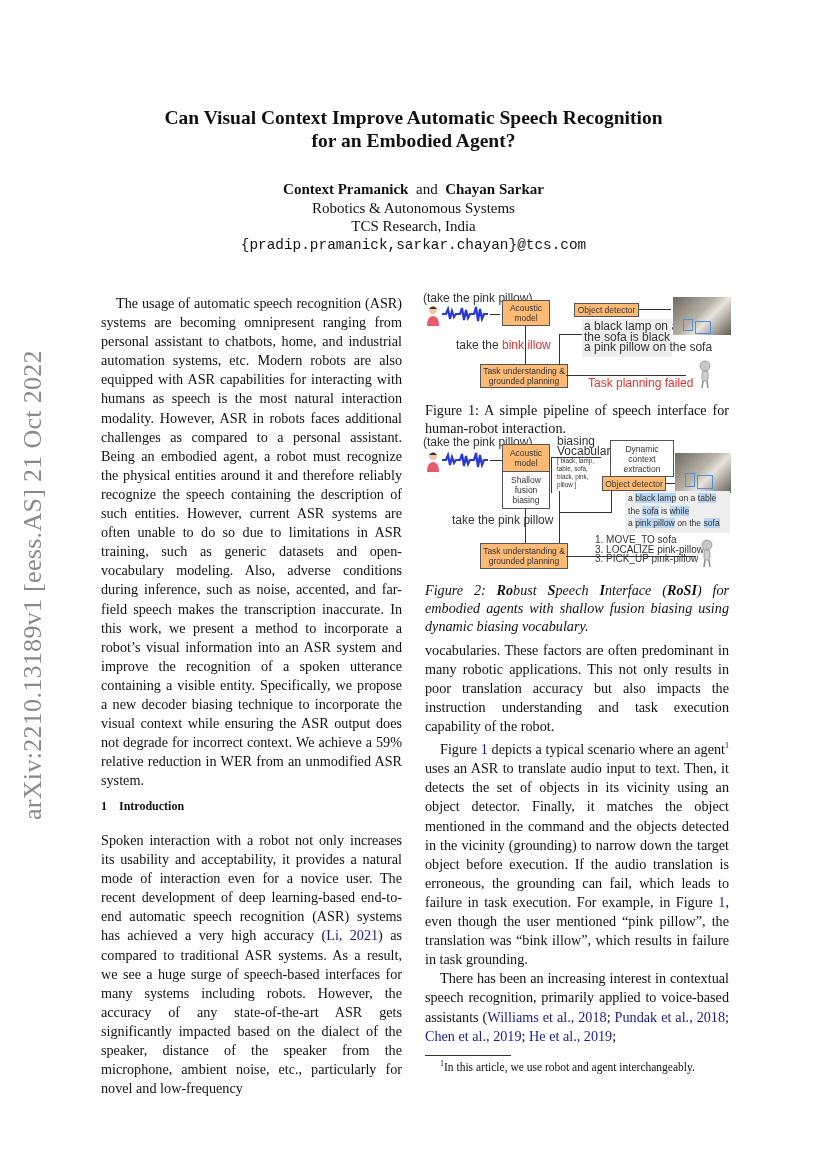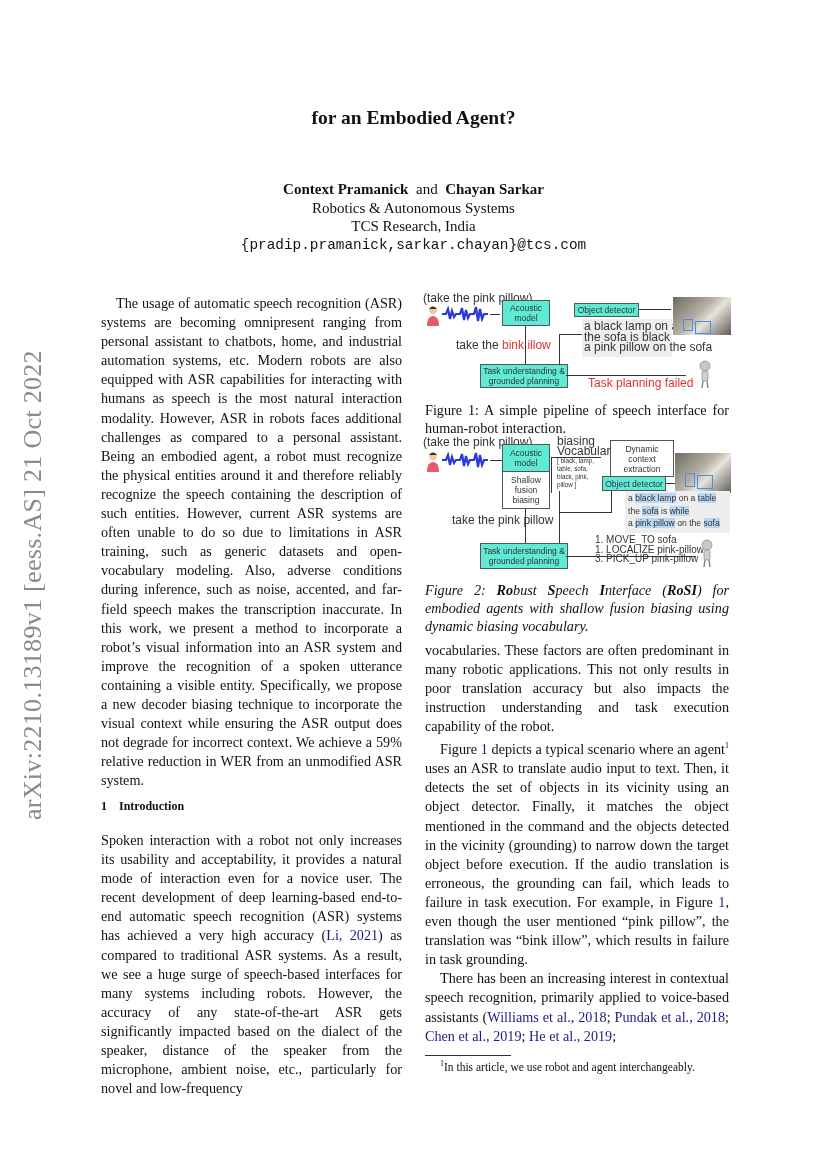--- a/index.html
+++ b/index.html
@@ -16,39 +16,40 @@
   .col { font-size: 14.2px; line-height: 19.1px; text-align: justify; hyphens: manual; }
   .col p { margin: 0; }
   .indent { text-indent: 15px; }
   .leftcol { left: 101px; width: 301px; }
   .rightcol { left: 425px; width: 304px; }
   .cite { color: #1a1a8a; }
   .sec { font-weight: bold; font-size: 12px; }
   .caption { font-size: 14.2px; line-height: 18px; text-align: justify; }
   .caption b { font-weight: bold; }
   .fig { font-family: "Liberation Sans", sans-serif; color: #333; }
-  .fbox { position: absolute; background: #5eead4; border: 1.3px solid #555; font-size: 8.5px;
+  .fbox { position: absolute; background: #fdba74; border: 1.3px solid #555; font-size: 8.5px;
           text-align: center; line-height: 10px; display: flex; align-items: center; justify-content: center; }
   .wbox { background: #fff; }
   .ftxt { position: absolute; font-size: 12px; line-height: 10px; white-space: nowrap; }
   .red { color: #e23030; }
   .hl { background: #b9d7f2; }
   .graybg { position: absolute; background: #eeeeee; }
   .scene { position: absolute; background: linear-gradient(135deg,#6e6a62 0%,#b8b2a6 45%,#e8e4dc 60%,#5e5a55 100%); }
   .scene .bb { position: absolute; border: 1px solid #4a8fe0; }
   .footnote-rule { left: 425px; top: 1055px; width: 86px; height: 0; border-top: 1px solid #333; }
   .footnote { left: 440px; top: 1059px; font-size: 11.5px; }
   sup { font-size: 8px; }
 </style>
 </head>
 <body>
 
 <div class="abs arxiv">arXiv:2210.13189v1  [eess.AS]  21 Oct 2022</div>
 
 <div class="abs title">
+  <div>Can Visual Context Improve Automatic Speech Recognition</div>
   <div>for an Embodied Agent?</div>
 </div>
 
 <div class="abs authors">
   <div>
     <b>Context Pramanick</b>
     &nbsp;<span>and</span>&nbsp;
     <b>Chayan Sarkar</b>
   </div>
   <div>Robotics &amp; Autonomous Systems</div>
@@ -143,21 +144,21 @@
   </div>
   <div class="abs" style="left:105px; top:74px; height:34px; border-left:1px solid #333;"></div>
   <div class="ftxt" style="left:32px; top:80px;">take the pink pillow</div>
   <div class="abs" style="left:139px; top:56px; width:53px; height:52px; border-left:1px solid #333; border-top:1px solid #333; border-top:none;"></div>
   <div class="abs" style="left:139px; top:77px; width:53px; border-top:1px solid #333;"></div>
   <div class="abs" style="left:191px; top:56px; height:21px; border-left:1px solid #333;"></div>
   <div class="fbox" style="left:60px; top:108px; width:86px; height:24px;">Task understanding &amp; grounded planning</div>
   <div class="abs" style="left:146px; top:121px; width:130px; border-top:1px solid #333;"></div>
   <div class="ftxt" style="left:175px; top:100px; line-height:9.5px; font-size:10px;">
     <div>1.   MOVE_TO  sofa</div>
-    <div>1.   LOCALIZE  pink-pillow</div>
+    <div>3.   LOCALIZE  pink-pillow</div>
     <div style="">3.   PICK_UP  pink-pillow</div>
   </div>
   <svg class="abs" style="left:280px; top:104px;" width="14" height="28">
     <circle cx="7" cy="6" r="5" fill="#c8c8c8" stroke="#777" stroke-width="0.6"></circle>
     <rect x="4" y="11" width="6" height="10" rx="2" fill="#d0d0d0" stroke="#777" stroke-width="0.6"></rect>
     <line x1="5" y1="21" x2="4" y2="28" stroke="#888" stroke-width="1.5"></line>
       <line x1="9" y1="21" x2="10" y2="28" stroke="#888" stroke-width="1.5"></line>
   </svg>
 </div>
 

